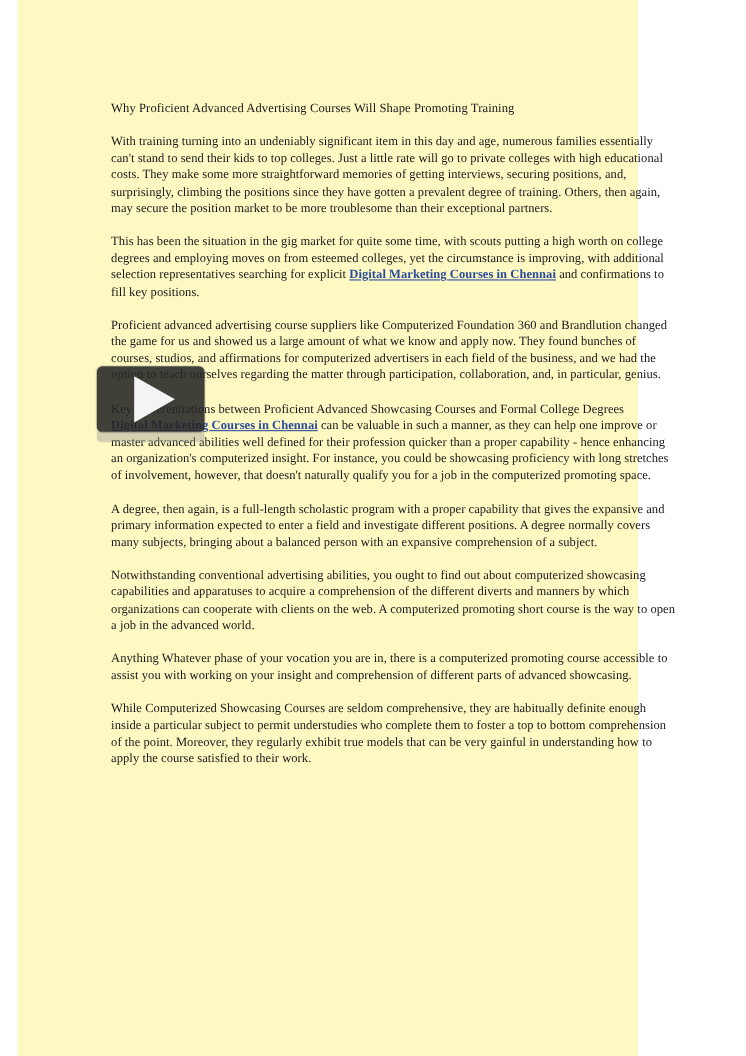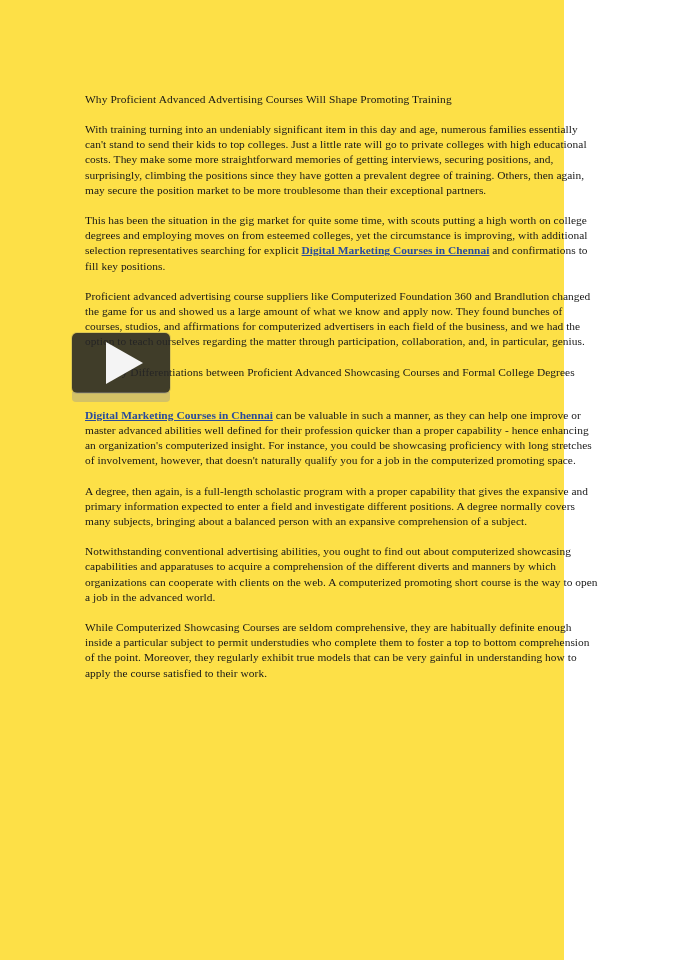--- a/index.html
+++ b/index.html
@@ -13,25 +13,25 @@
     height: 960px;
     position: relative;
     overflow: hidden;
     font-family: "Liberation Serif", "DejaVu Serif", serif;
     color: #1a1a1a;
     -webkit-font-smoothing: none;
   }
 
   .page {
     position: absolute;
-    left: 0;
+    left: 16px;
     top: 0;
     width: 564px;
     height: 960px;
-    background: #fde047;
+    background: #fef9c3;
   }
 
   .content {
     position: absolute;
     left: 85px;
     top: 92px;
     width: 513px;
   }
 
   .doc-title {
@@ -46,22 +46,21 @@
   p.para {
     font-size: 11.4px;
     line-height: 15.2px;
     letter-spacing: 0.05px;
     margin: 0 0 15px 0;
     text-align: left;
     color: #171717;
   }
 
   p.para.heading-para {
-    margin-bottom: 28px;
-    text-align: center;
+    margin-bottom: 0;
   }
 
   .doclink {
     color: #2a4b9b;
     font-weight: bold;
     text-underline-offset: 1px;
   }
 
   
   .video-overlay {
@@ -120,20 +119,21 @@
 
     <p class="para heading-para">Key Differentiations  between Proficient Advanced  Showcasing Courses and Formal College Degrees</p>
 
     <p class="para"><a class="doclink" href="#">Digital Marketing Courses in Chennai</a><span> can be valuable in such a manner, as they can help one improve or master advanced  abilities well defined for their profession  quicker than a proper capability  - hence enhancing an organization's  computerized  insight. For instance, you could be showcasing proficiency  with long stretches of involvement, however, that doesn't naturally  qualify you for a job in the computerized  promoting space.</span></p>
 
     <p class="para">A degree, then again, is a full-length scholastic program with a proper capability that gives the expansive and primary  information  expected to enter a field and investigate different positions. A degree normally covers many subjects, bringing  about a balanced person  with an expansive comprehension of a subject.</p>
 
     <p class="para">Notwithstanding  conventional advertising  abilities, you ought to find out about computerized showcasing capabilities and apparatuses to acquire a comprehension  of the different diverts and manners by which organizations can cooperate with clients on the web. A computerized promoting short course is the way to open a job  in the advanced world.</p>
 
 
+    <p class="para">Anything Whatever phase of your vocation you  are in, there is a computerized  promoting course accessible to assist you  with working on your insight and comprehension  of different parts of advanced  showcasing.</p>
 
     <p class="para">While Computerized  Showcasing Courses are seldom comprehensive,  they are habitually definite enough inside a particular  subject to permit understudies  who complete them to foster a top to bottom comprehension  of the point. Moreover, they regularly exhibit true models that can be very gainful in understanding  how to apply the course satisfied to their work.</p>
 
   </div>
 
   <div class="video-overlay">
     <div class="play-button">
       <div class="play-triangle"></div>
     </div>
   </div>

